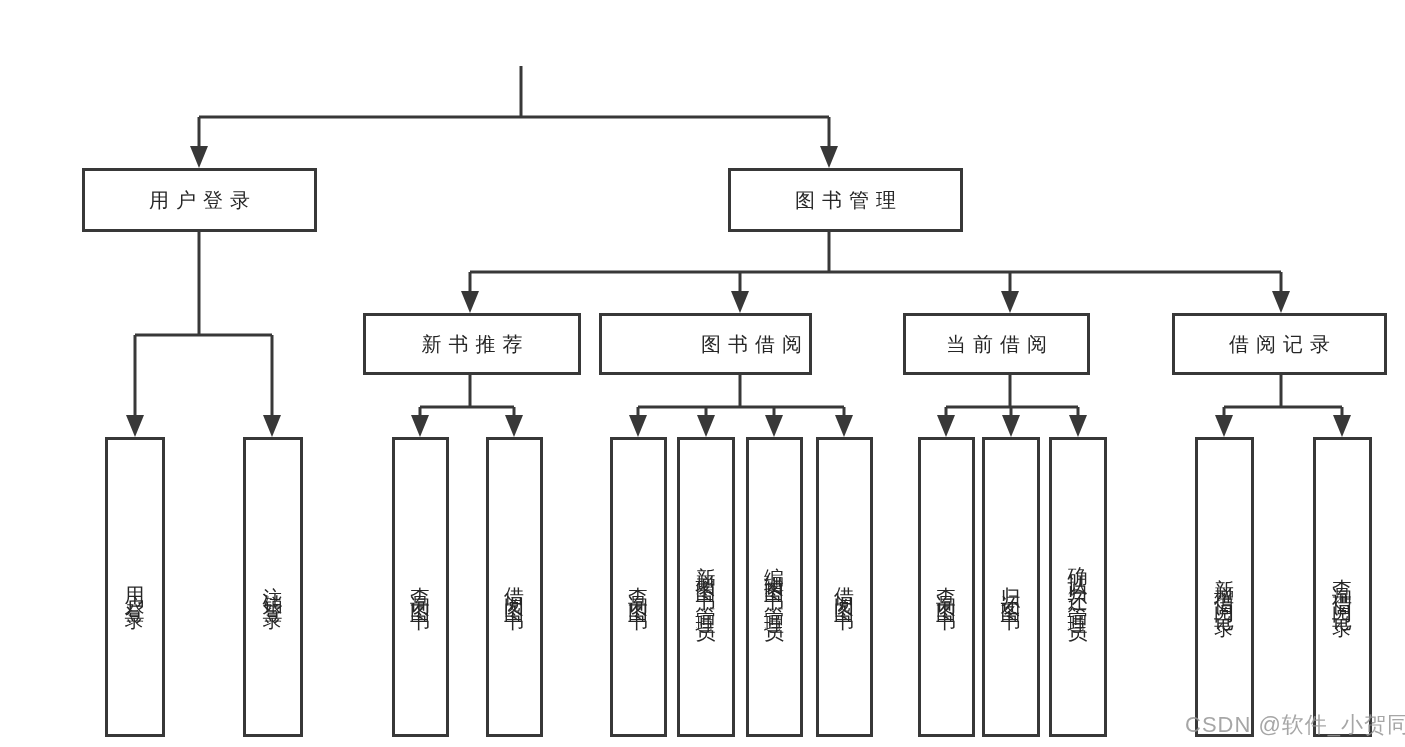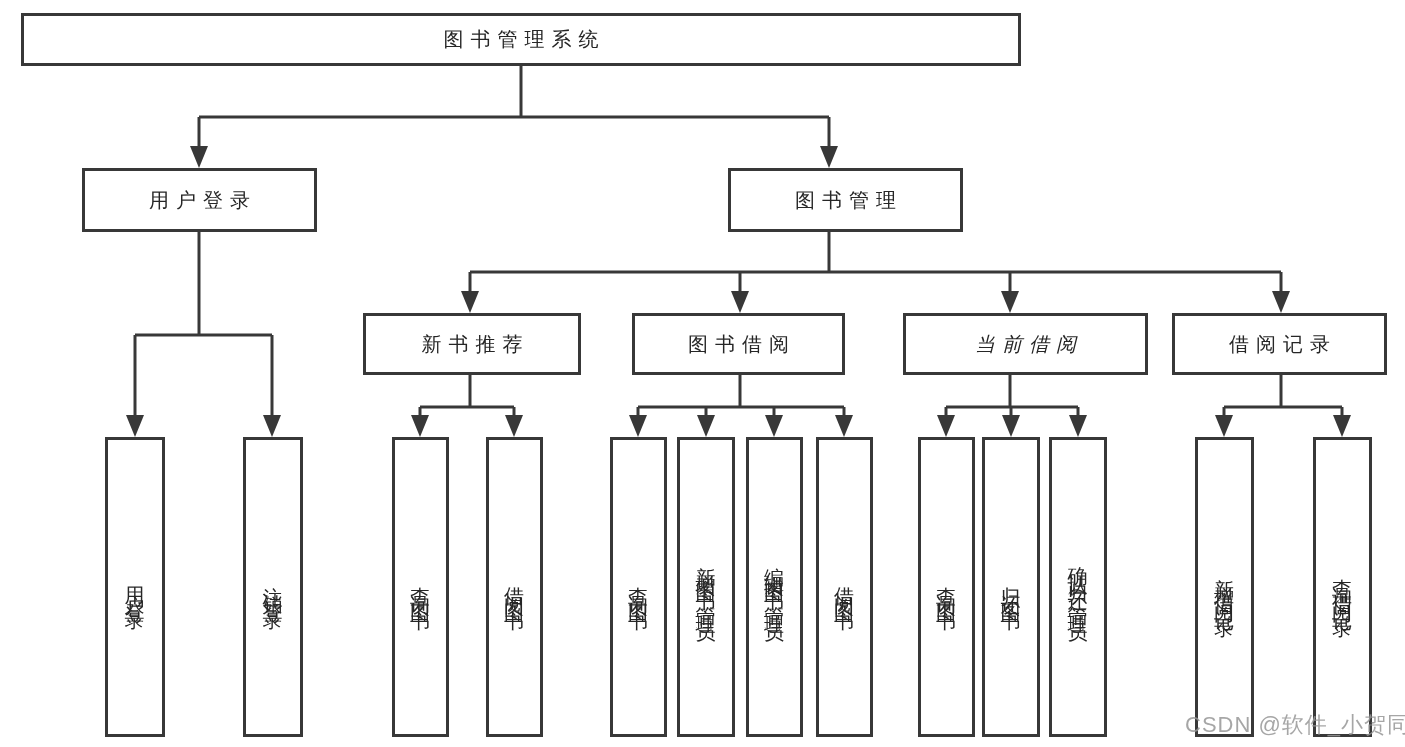--- a/index.html
+++ b/index.html
@@ -147,38 +147,35 @@
     <g>
       <line x1="1281" y1="375" x2="1281" y2="407"></line>
       <line x1="1224" y1="407" x2="1342" y2="407"></line>
       <line x1="1224" y1="407" x2="1224" y2="419"></line>
       <polygon points="1215,415 1233,415 1224,437"></polygon>
       <line x1="1342" y1="407" x2="1342" y2="419"></line>
       <polygon points="1333,415 1351,415 1342,437"></polygon>
     </g>
   </svg>
 
-  <div class="node" style="left:21px; top:13px; width:1000px; height:53px;">
-    <span>图书管理系统</span>
-  </div>
 
   <div class="node" style="left:82px; top:168px; width:235px; height:64px;">
     <span>用户登录</span>
   </div>
   <div class="node" style="left:712px; top:168px; width:235px; height:64px;margin-left:16px;">
     <span>图书管理</span>
   </div>
 
   <div class="node" style="left:363px; top:313px; width:218px; height:62px;">
     <span>新书推荐</span>
   </div>
-  <div class="node" style="left:632px; top:313px; width:213px; height:62px;">
+  <div class="node" style="left:599px; top:313px; width:213px; height:62px;justify-content:flex-end;">
     <span>图书借阅</span>
   </div>
-  <div class="node" style="left:903px; top:313px; width:245px; height:62px;font-style:italic;">
+  <div class="node" style="left:903px; top:313px; width:187px; height:62px;">
     <span>当前借阅</span>
   </div>
   <div class="node" style="left:1172px; top:313px; width:215px; height:62px;">
     <span>借阅记录</span>
   </div>
 
   <div class="leaf" style="left:105px; top:437px; width:60px; height:300px;">
     <span class="vtext">用户登录</span>
   </div>
   <div class="leaf" style="left:243px; top:437px; width:60px; height:300px;">

